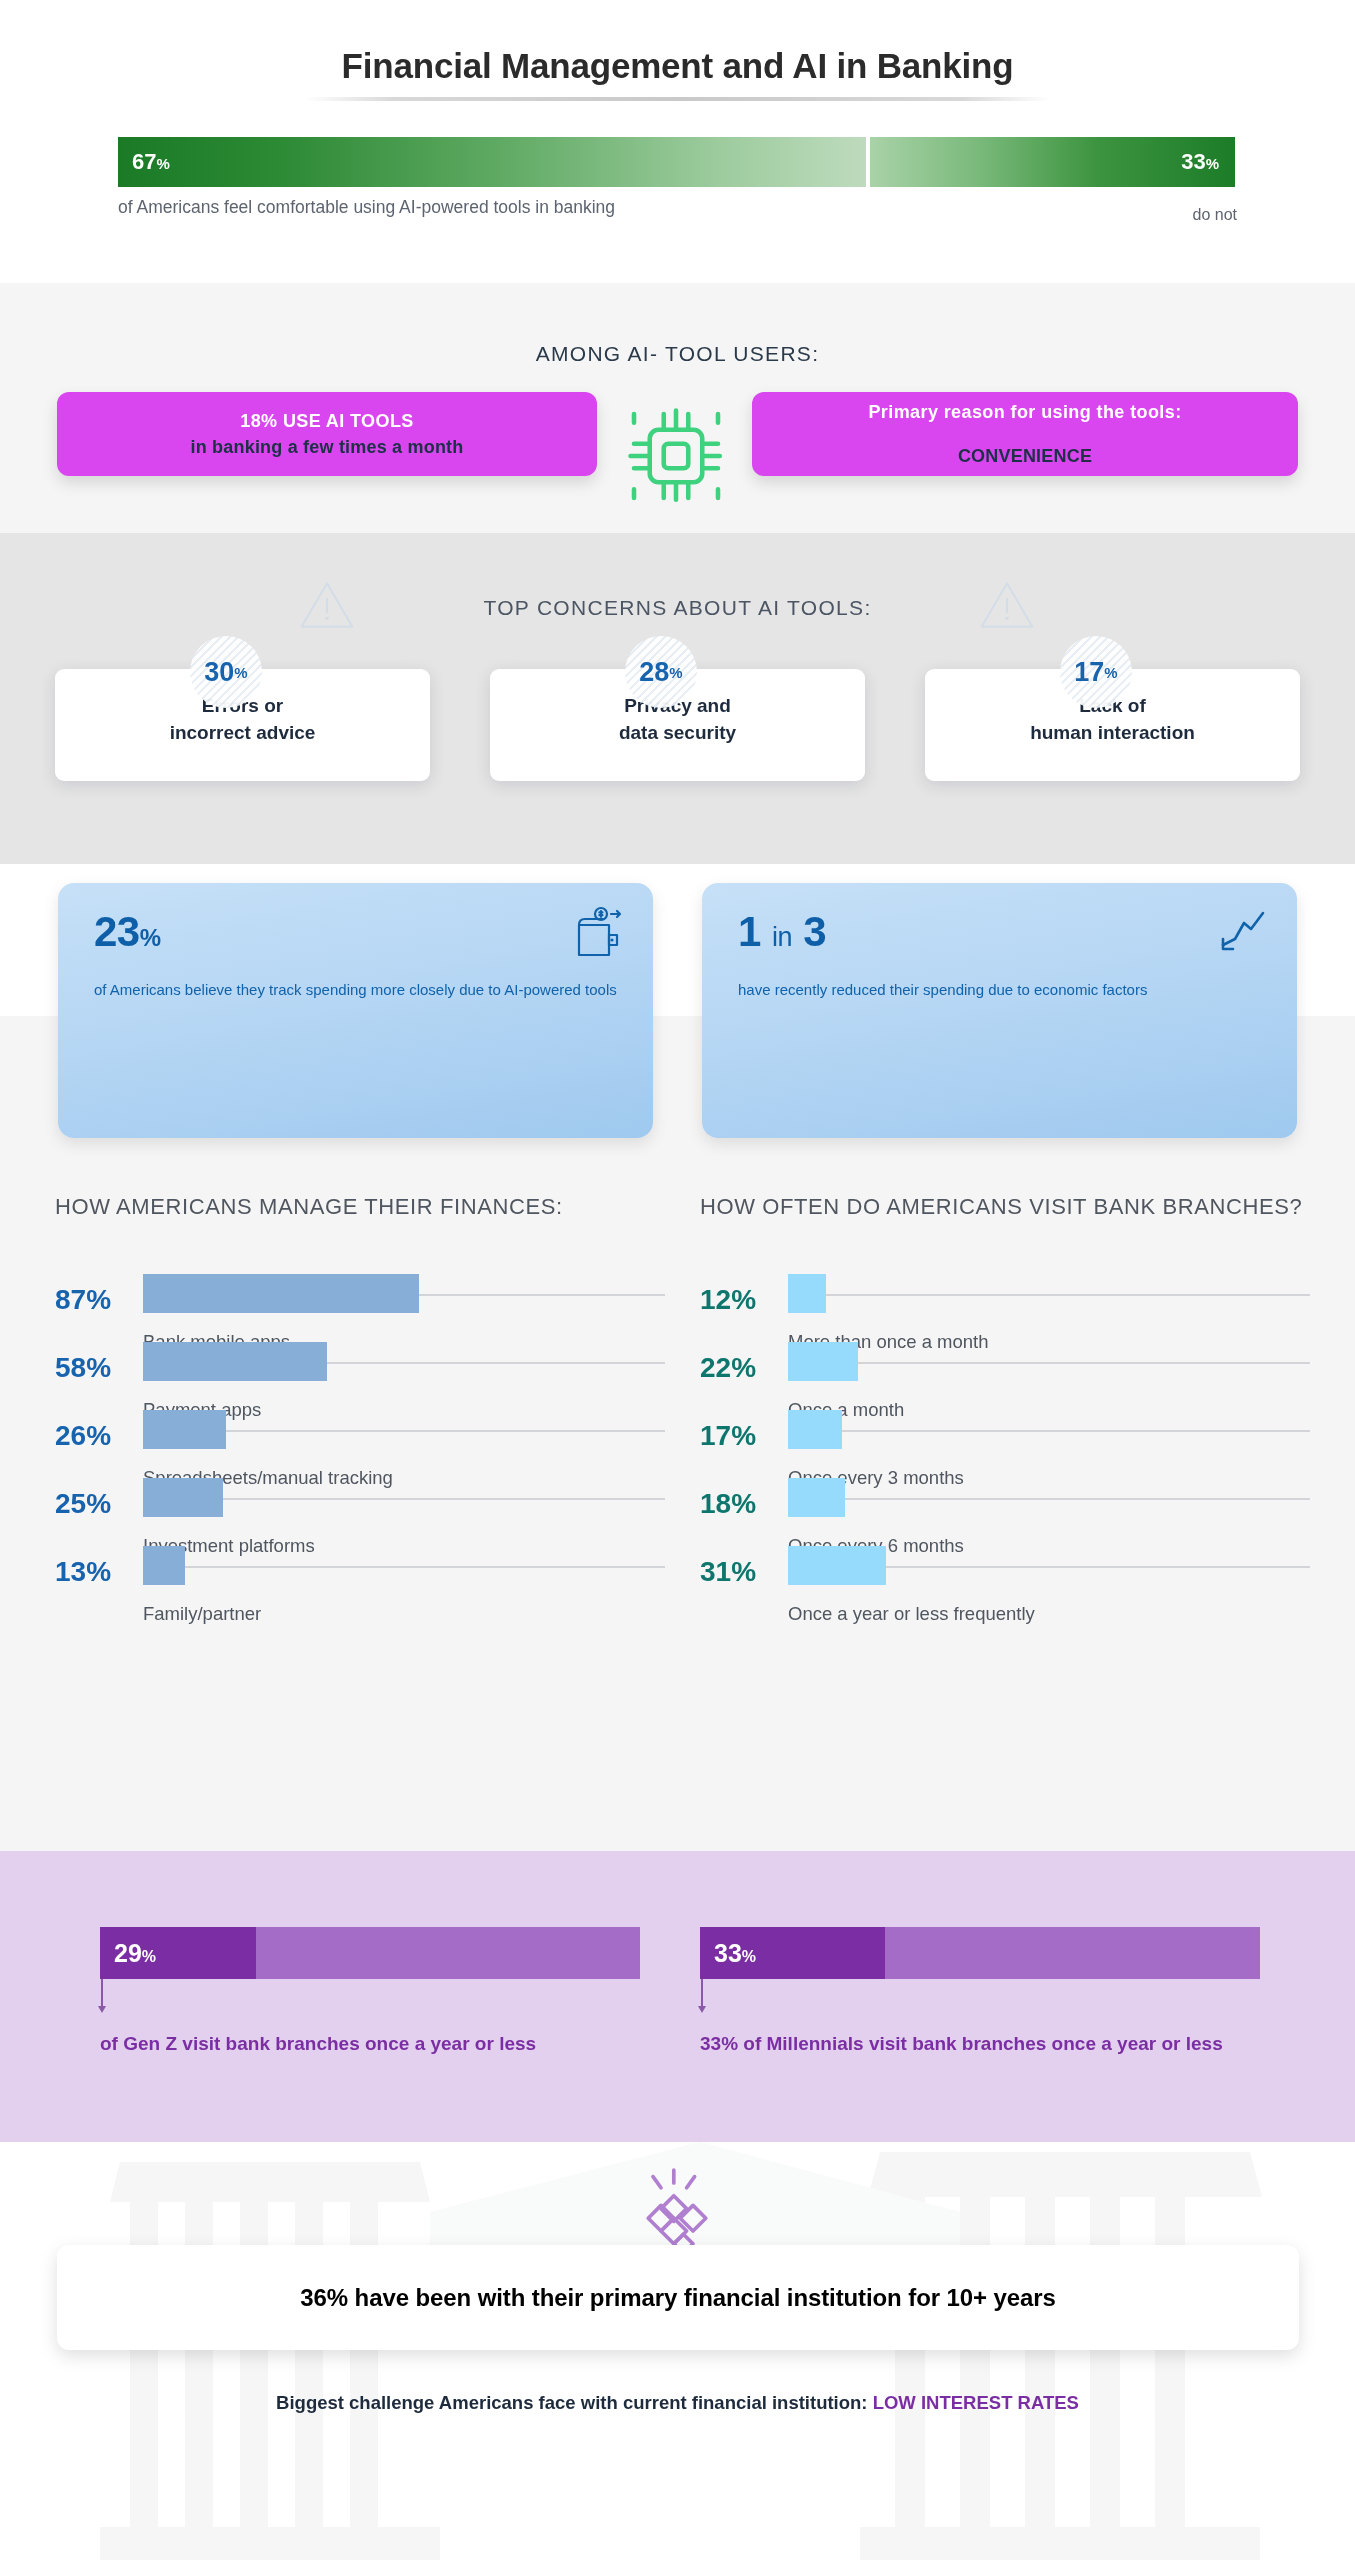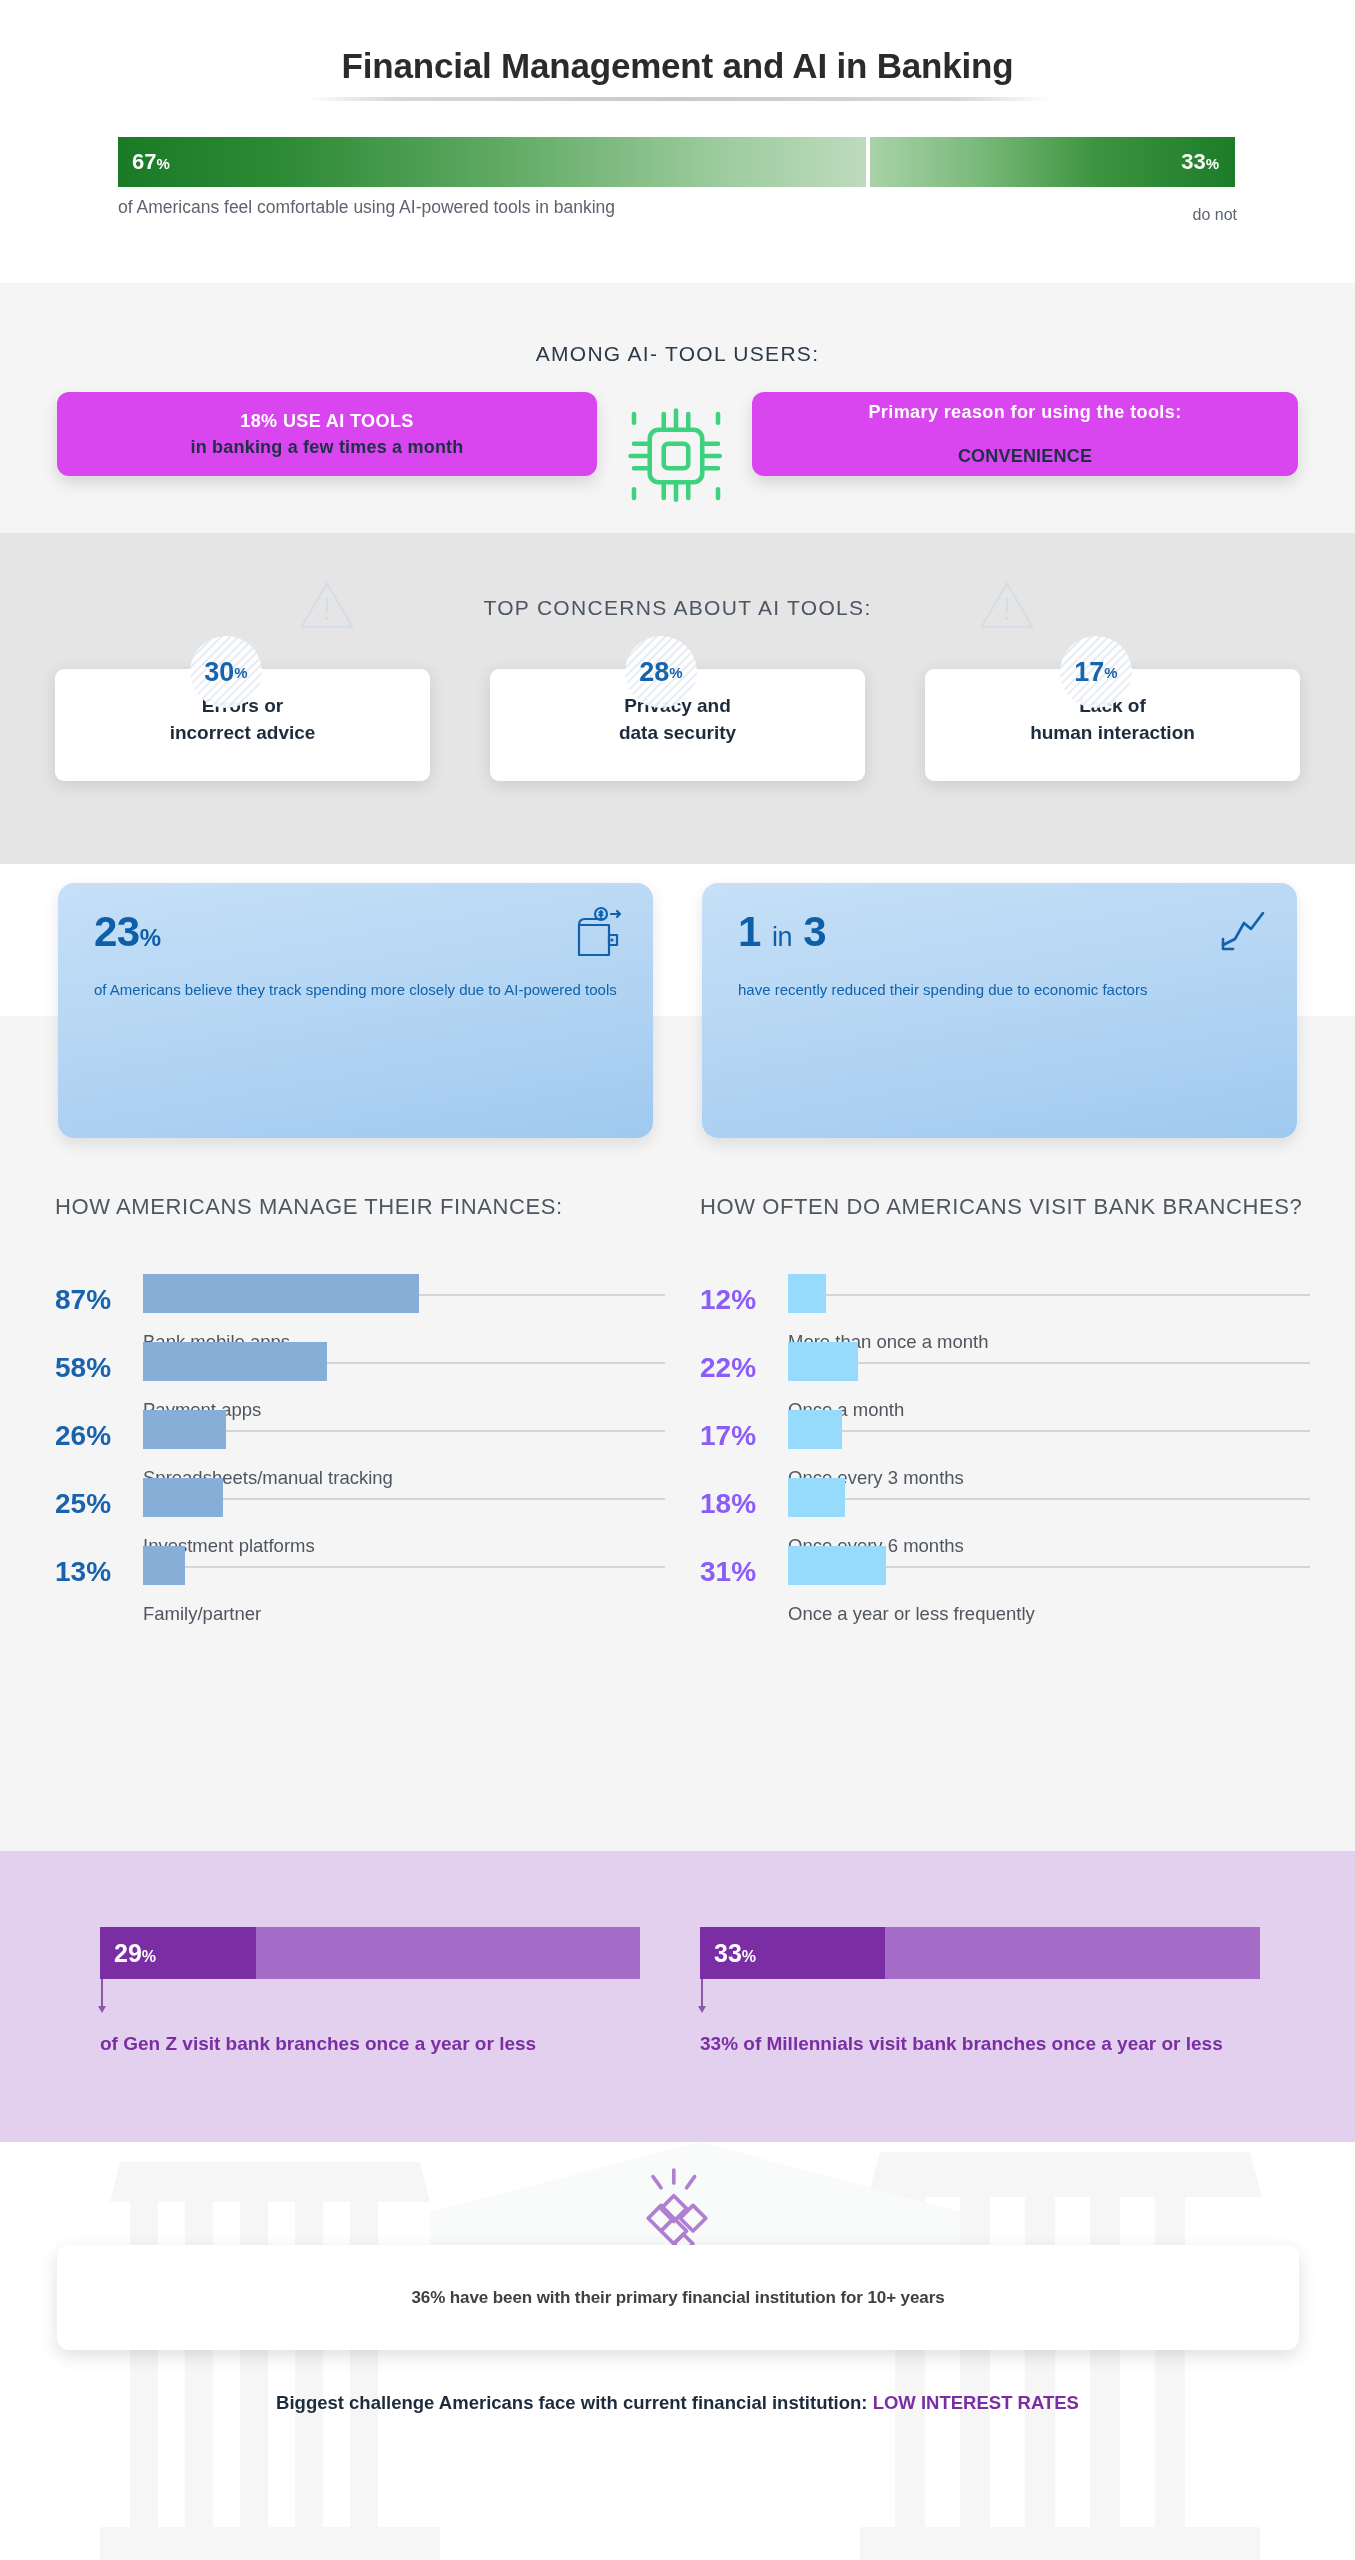--- a/index.html
+++ b/index.html
@@ -153,21 +153,21 @@
   .row .track {
     position: absolute; left: 88px; top: 10px; right: 0; height: 2px; background: #d2d4d7;
   }
   .row .bar { position: absolute; left: 88px; top: -10px; height: 39px; }
   .row .lbl {
     position: absolute; left: 88px; top: 47px;
     font-size: 18.5px; color: #4f565f;
   }
   .col.left  .row .pct { color: #1763ad; }
   .col.left  .row .bar { background: #87aed6; }
-  .col.right .row .pct { color: #8b5cf6; }
+  .col.right .row .pct { color: #0f766e; }
   .col.right .row .bar { background: #96dbfb; }
 
   
   .purple { position: absolute; left: 0; top: 1851px; width: 1355px; height: 291px; background: #e3d0ee; }
   .pbar { position: absolute; top: 76px; height: 52px; }
   .pbar.p1 { left: 100px; width: 540px; }
   .pbar.p2 { left: 700px; width: 560px; }
   .pbar .fill { position: absolute; left: 0; top: 0; height: 52px; background: #7b2ea3; }
   .pbar .rest { position: absolute; top: 0; right: 0; height: 52px; background: #a46cc6; }
   .pbar .pct {
@@ -197,21 +197,21 @@
   .bank-bg {
     position: absolute; left: 0; top: 0; width: 1355px; height: 418px; opacity: 0.12;
   }
   .shake-icon { position: absolute; left: 625px; top: 25px; width: 104px; height: 96px; }
   .fcard {
     position: absolute; left: 57px; top: 103px; width: 1242px; height: 105px;
     background: #ffffff; border-radius: 12px;
     box-shadow: 0 6px 18px rgba(0,0,0,0.13);
     display: flex; align-items: center; justify-content: center;
   }
-  .fcard .txt { font-size: 17px; font-weight: 700; color: #404040; letter-spacing: -0.1px; }
+  .fcard .txt { font-size: 24px; font-weight: 700; color: #000000; letter-spacing: -0.1px; }
   .fline {
     position: absolute; left: 0; top: 250px; width: 1355px; text-align: center;
     font-size: 18.5px; font-weight: 700; color: #1d2b3d;
   }
   .fline .hl { color: #7b2ea3; }
 </style>
 </head>
 <body>
 
 <div class="page">

